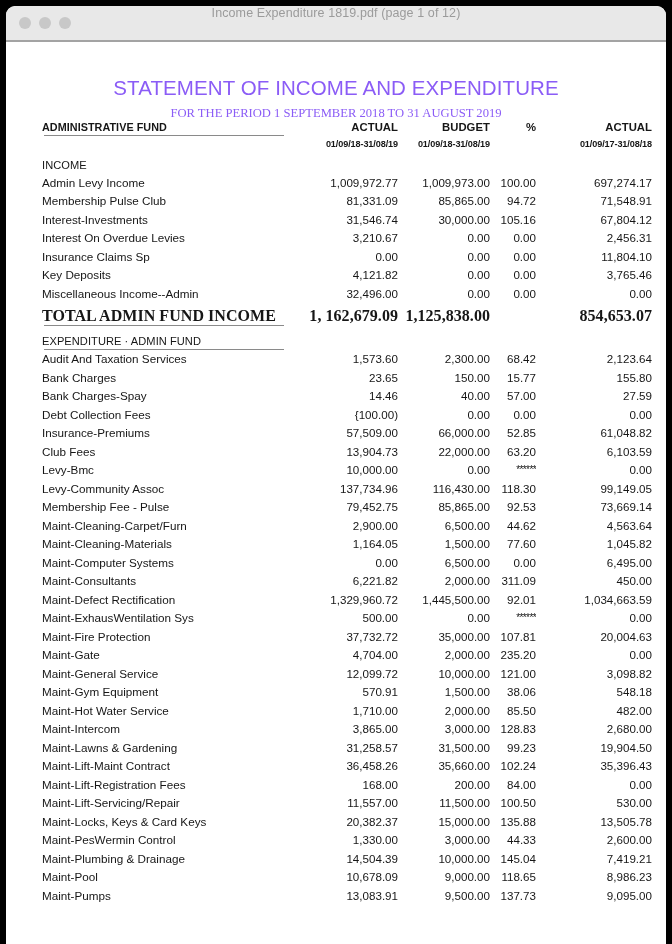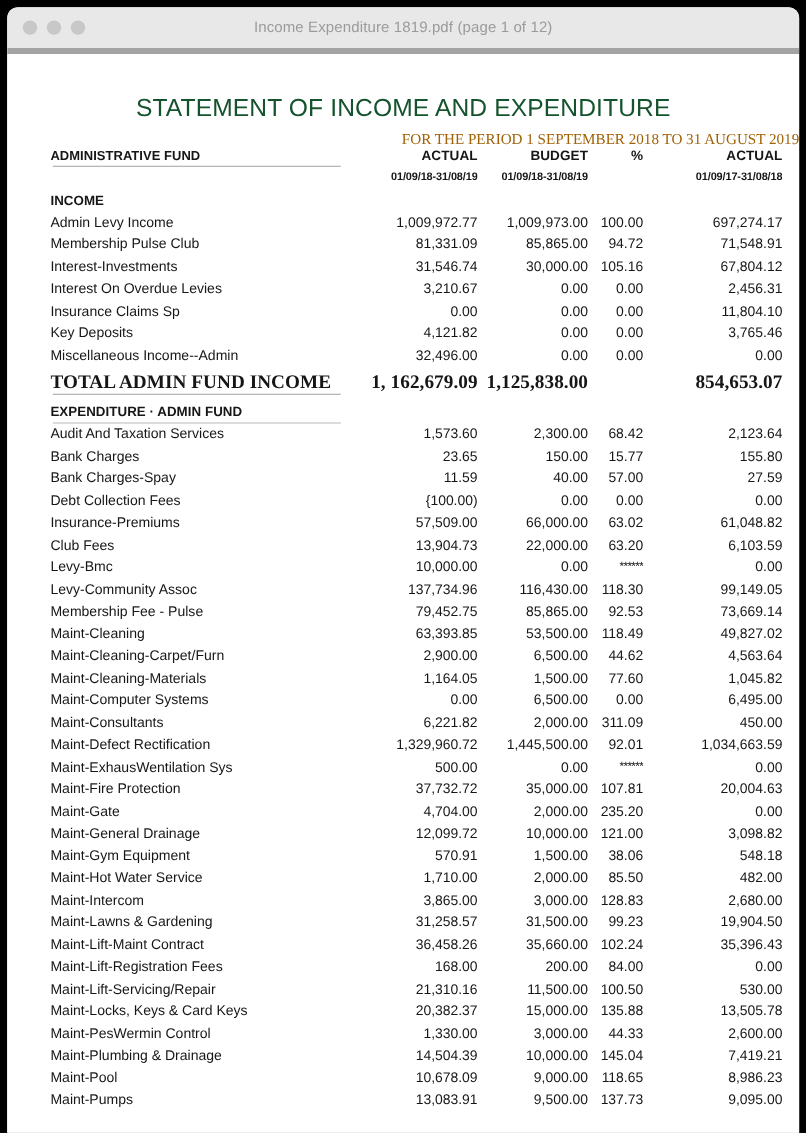--- a/index.html
+++ b/index.html
@@ -21,24 +21,23 @@
     height: 938px;
     background: #ffffff;
     border-radius: 9px 9px 0 0;
     overflow: hidden;
     box-shadow: 0 0 0 1px rgba(0,0,0,0.35);
   }
   .titlebar {
     position: relative;
     height: 34px;
     background: #e8e8e8;
-    border-bottom: 5px solid #a3a3a3;
+    border-bottom: 2px solid #a3a3a3;
     border-radius: 9px 9px 0 0;
     display: flex;
-    align-items: center;
   }
   .lights {
     position: absolute;
     left: 13px;
     top: 0;
     height: 34px;
     display: flex;
     align-items: center;
     gap: 8px;
   }
@@ -58,30 +57,30 @@
   }
   .page {
     position: relative;
     height: 904px;
     background: #ffffff;
     overflow: hidden;
   }
   .doc-title {
     text-align: center;
     font-size: 20.5px;
-    color: #14532d;
+    color: #8b5cf6;
     margin-top: 34px;
     letter-spacing: 0.1px;
     font-family: "Liberation Sans", sans-serif;
     white-space: nowrap;
   }
   .doc-subtitle {
-    text-align: right;
+    text-align: center;
     font-size: 12.6px;
-    color: #a16207;
+    color: #8b5cf6;
     margin-top: 6px;
     font-family: "Liberation Serif", serif;
     white-space: nowrap;
   }
   .sheet {
     margin: 0;
     padding: 0 26px 0 36px;
   }
   table.fin {
     width: 100%;
@@ -118,21 +117,21 @@
     letter-spacing: -0.1px;
     text-align: right;
   }
   tr.rule td .ruleline {
     height: 1px;
     background: #8a8a8a;
     width: 240px;
     margin-left: 2px;
   }
   tr.section td {
-    font-weight: bold;
+    font-weight: normal;
     font-size: 11.1px;
     padding-top: 9px;
     padding-bottom: 2px;
     letter-spacing: 0.05px;
   }
   tr.total td {
     font-weight: bold;
     font-size: 16px;
     padding-top: 4px;
     letter-spacing: 0.05px;
@@ -300,37 +299,37 @@
             </tr>
             <tr class="data">
               <td class="c-label">Bank Charges</td>
               <td class="c-actual">23.65</td>
               <td class="c-budget">150.00</td>
               <td class="c-pct">15.77</td>
               <td class="c-prior">155.80</td>
             </tr>
             <tr class="data">
               <td class="c-label">Bank Charges-Spay</td>
-              <td class="c-actual">11.59</td>
+              <td class="c-actual">14.46</td>
               <td class="c-budget">40.00</td>
               <td class="c-pct">57.00</td>
               <td class="c-prior">27.59</td>
             </tr>
             <tr class="data">
               <td class="c-label">Debt Collection Fees</td>
               <td class="c-actual">{100.00)</td>
               <td class="c-budget">0.00</td>
               <td class="c-pct">0.00</td>
               <td class="c-prior">0.00</td>
             </tr>
             <tr class="data">
               <td class="c-label">Insurance-Premiums</td>
               <td class="c-actual">57,509.00</td>
               <td class="c-budget">66,000.00</td>
-              <td class="c-pct">63.02</td>
+              <td class="c-pct">52.85</td>
               <td class="c-prior">61,048.82</td>
             </tr>
             <tr class="data">
               <td class="c-label">Club Fees</td>
               <td class="c-actual">13,904.73</td>
               <td class="c-budget">22,000.00</td>
               <td class="c-pct">63.20</td>
               <td class="c-prior">6,103.59</td>
             </tr>
             <tr class="data">
@@ -348,27 +347,20 @@
               <td class="c-prior">99,149.05</td>
             </tr>
             <tr class="data">
               <td class="c-label">Membership Fee - Pulse</td>
               <td class="c-actual">79,452.75</td>
               <td class="c-budget">85,865.00</td>
               <td class="c-pct">92.53</td>
               <td class="c-prior">73,669.14</td>
             </tr>
             <tr class="data">
-              <td class="c-label">Maint-Cleaning</td>
-              <td class="c-actual">63,393.85</td>
-              <td class="c-budget">53,500.00</td>
-              <td class="c-pct">118.49</td>
-              <td class="c-prior">49,827.02</td>
-            </tr>
-            <tr class="data">
               <td class="c-label">Maint-Cleaning-Carpet/Furn</td>
               <td class="c-actual">2,900.00</td>
               <td class="c-budget">6,500.00</td>
               <td class="c-pct">44.62</td>
               <td class="c-prior">4,563.64</td>
             </tr>
             <tr class="data">
               <td class="c-label">Maint-Cleaning-Materials</td>
               <td class="c-actual">1,164.05</td>
               <td class="c-budget">1,500.00</td>
@@ -411,21 +403,21 @@
               <td class="c-prior">20,004.63</td>
             </tr>
             <tr class="data">
               <td class="c-label">Maint-Gate</td>
               <td class="c-actual">4,704.00</td>
               <td class="c-budget">2,000.00</td>
               <td class="c-pct">235.20</td>
               <td class="c-prior">0.00</td>
             </tr>
             <tr class="data">
-              <td class="c-label">Maint-General Drainage</td>
+              <td class="c-label">Maint-General Service</td>
               <td class="c-actual">12,099.72</td>
               <td class="c-budget">10,000.00</td>
               <td class="c-pct">121.00</td>
               <td class="c-prior">3,098.82</td>
             </tr>
             <tr class="data">
               <td class="c-label">Maint-Gym Equipment</td>
               <td class="c-actual">570.91</td>
               <td class="c-budget">1,500.00</td>
               <td class="c-pct">38.06</td>
@@ -461,21 +453,21 @@
             </tr>
             <tr class="data">
               <td class="c-label">Maint-Lift-Registration Fees</td>
               <td class="c-actual">168.00</td>
               <td class="c-budget">200.00</td>
               <td class="c-pct">84.00</td>
               <td class="c-prior">0.00</td>
             </tr>
             <tr class="data">
               <td class="c-label">Maint-Lift-Servicing/Repair</td>
-              <td class="c-actual">21,310.16</td>
+              <td class="c-actual">11,557.00</td>
               <td class="c-budget">11,500.00</td>
               <td class="c-pct">100.50</td>
               <td class="c-prior">530.00</td>
             </tr>
             <tr class="data">
               <td class="c-label">Maint-Locks, Keys &amp; Card Keys</td>
               <td class="c-actual">20,382.37</td>
               <td class="c-budget">15,000.00</td>
               <td class="c-pct">135.88</td>
               <td class="c-prior">13,505.78</td>

